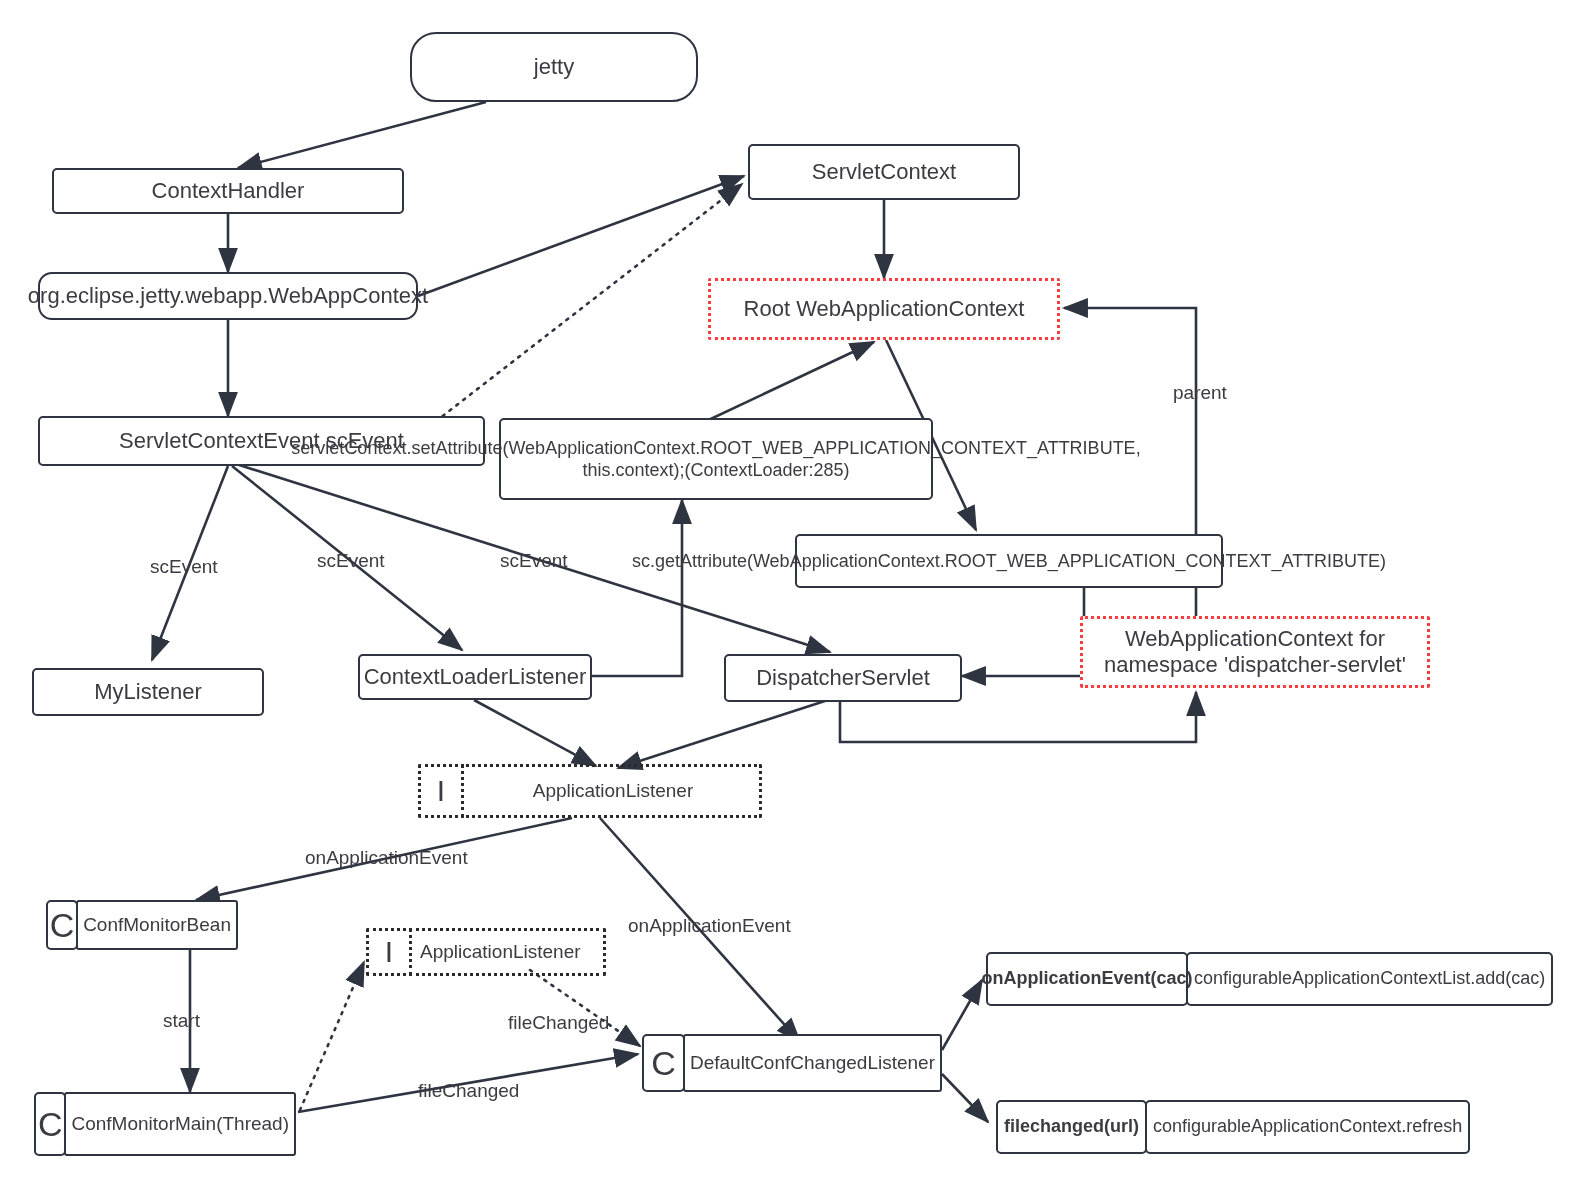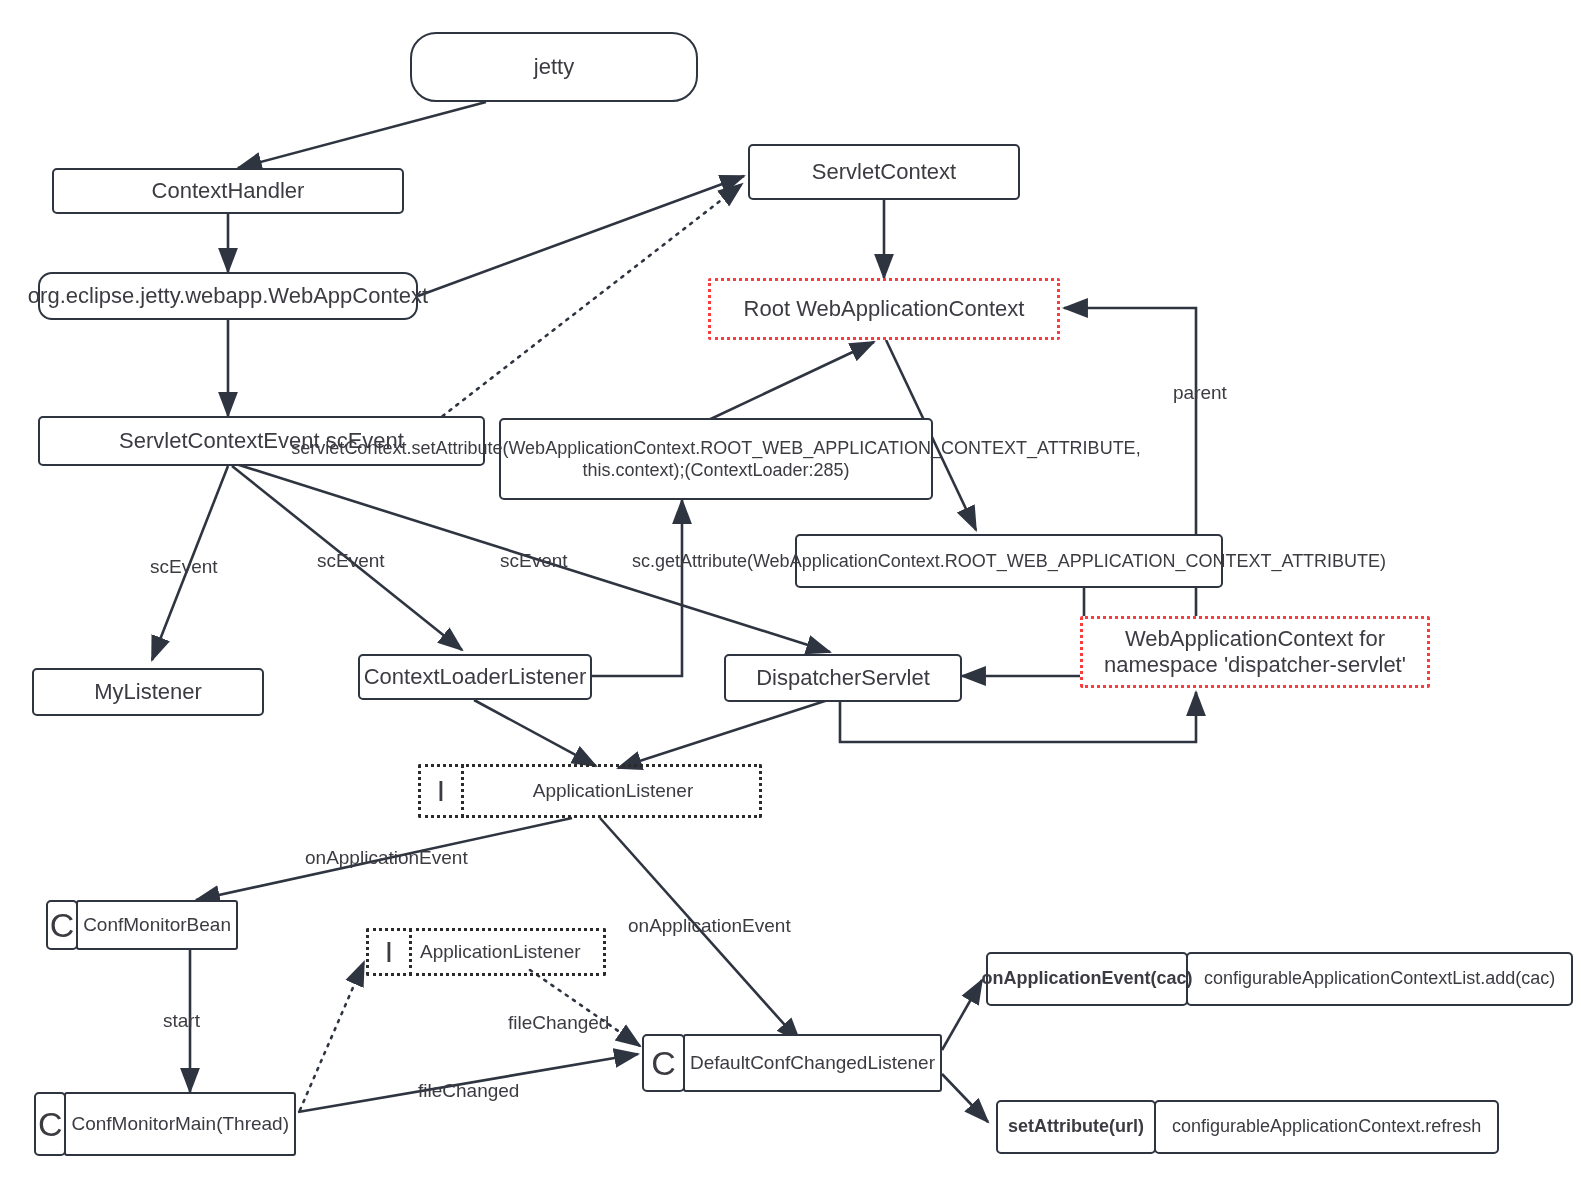--- a/index.html
+++ b/index.html
@@ -102,21 +102,21 @@
     border: 2px solid #2e3440;
     border-radius: 5px;
     background: #fff;
     display: flex;
     align-items: center;
     justify-content: center;
     text-align: center;
     font-size: 18px;
     line-height: 1.2;
     color: #3b3b42;
-    padding: 2px 16px;
+    padding: 2px 6px;
   }
   .methodrow .cell.sig { font-weight: bold; margin-right: -2px; z-index: 2; }
   .methodrow .cell.body { flex: 1; }
 
   .edge-label {
     position: absolute;
     font-size: 19px;
     color: #3b3b42;
     white-space: nowrap;
   }
@@ -287,21 +287,21 @@
     <div class="cell sig" style="width:202px;">
       <span>onApplicationEvent(cac)</span>
     </div>
     <div class="cell body">
       <span>configurableApplicationContextList.add(cac)</span>
     </div>
   </div>
 
   <div class="methodrow" style="left:996px; top:1100px; width:466px; height:54px;">
     <div class="cell sig" style="width:160px;">
-      <span>setAttribute(url)</span>
+      <span>filechanged(url)</span>
     </div>
     <div class="cell body">
       <span>configurableApplicationContext.refresh</span>
     </div>
   </div>
 
   <div class="edge-label" style="left:150px; top:556px;">
     <span>scEvent</span>
   </div>
 

